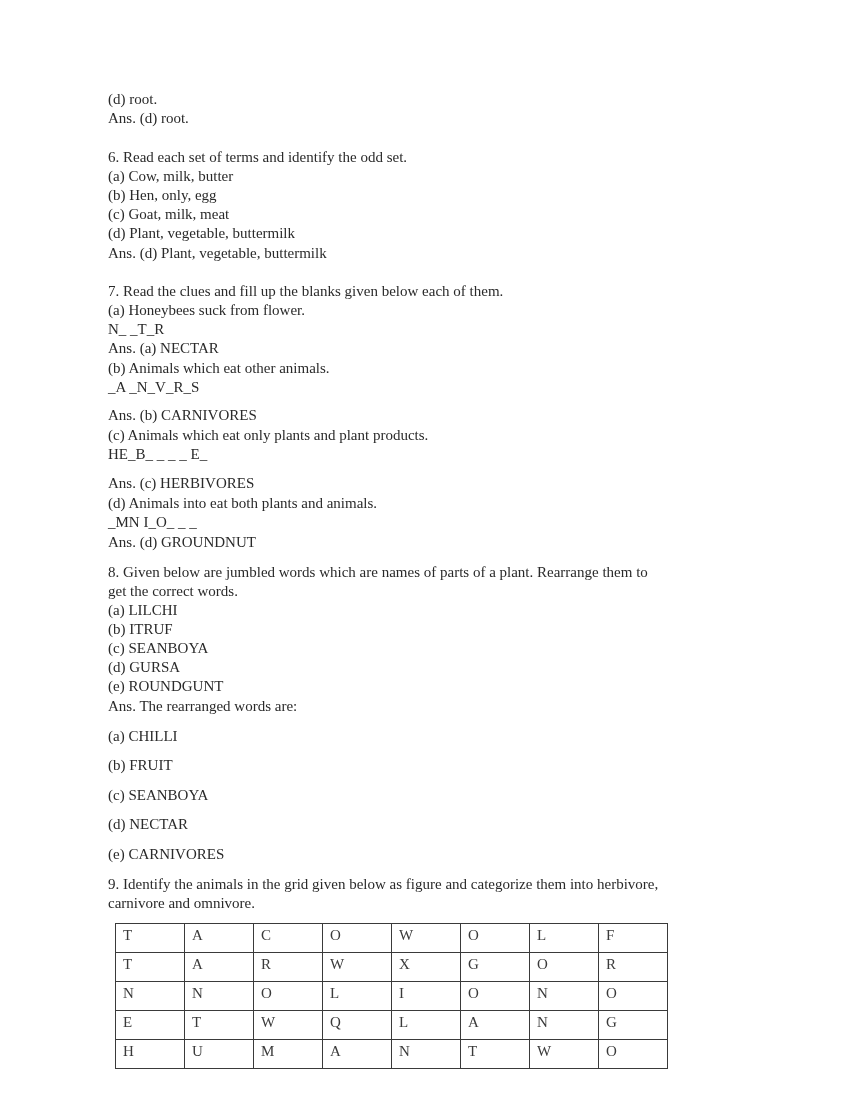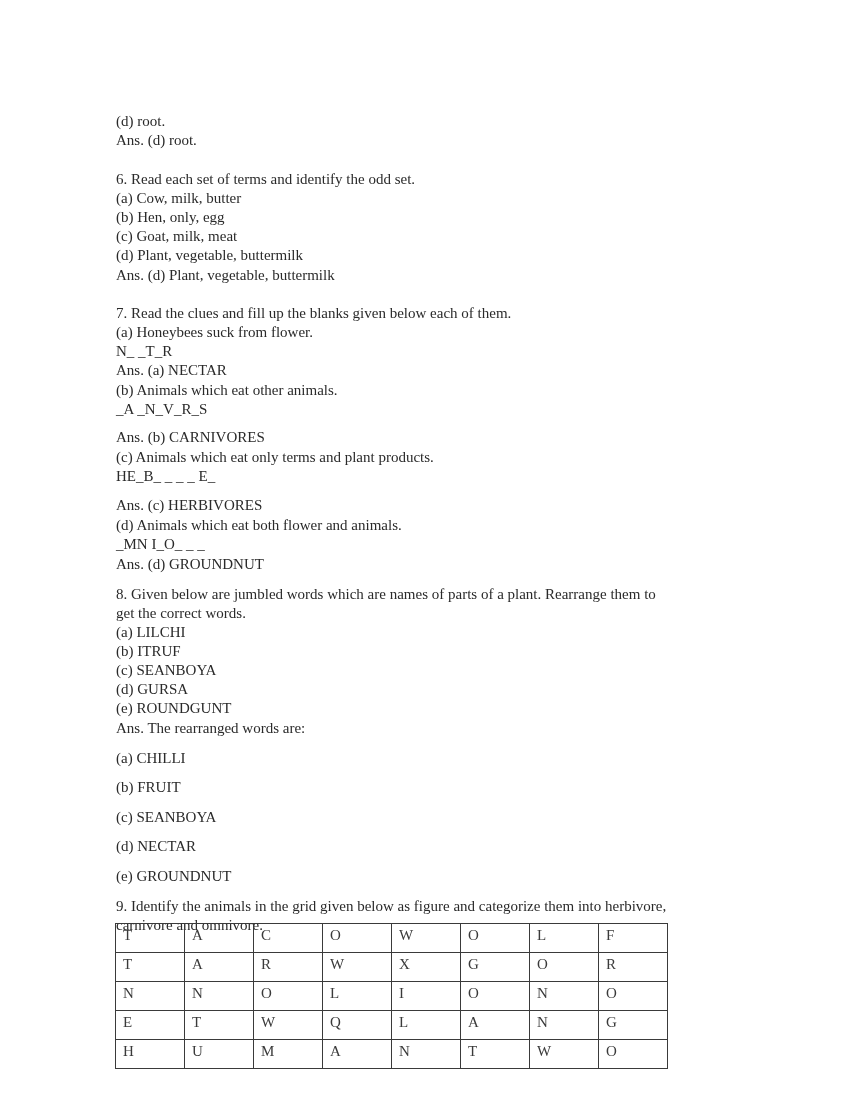--- a/index.html
+++ b/index.html
@@ -1,21 +1,21 @@
 <!DOCTYPE html>
 <html><head>
 <meta charset="utf-8">
 <style>
   html, body { margin: 0; padding: 0; background: #ffffff; }
   body {
     width: 850px; height: 1100px; position: relative; overflow: hidden;
     font-family: "Liberation Serif", "DejaVu Serif", serif;
     color: #2a2a2a; font-size: 15px;
   }
-  .ln { position: absolute; left: 116px; white-space: pre; line-height: 19px; margin-top: 22px; }
+  .ln { position: absolute; left: 108px; white-space: pre; line-height: 19px; }
   table.grid {
     position: absolute; left: 115px; top: 923px;
     border-collapse: collapse; table-layout: fixed;
   }
   table.grid td {
     border: 1px solid #3a3a3a; width: 69px; height: 29px;
     padding: 0 0 0 7px; vertical-align: top; box-sizing: border-box;
     font-size: 15px; line-height: 22px; color: #3a3a3a;
   }
 </style>
@@ -32,40 +32,40 @@
 <div class="ln" style="top:224px">(d) Plant, vegetable, buttermilk</div>
 <div class="ln" style="top:244px">Ans. (d) Plant, vegetable, buttermilk</div>
 
 <div class="ln" style="top:282px">7. Read the clues and fill up the blanks given below each of them.</div>
 <div class="ln" style="top:301px">(a) Honeybees suck from flower.</div>
 <div class="ln" style="top:320px">N_ _T_R</div>
 <div class="ln" style="top:339px">Ans. (a) NECTAR</div>
 <div class="ln" style="top:359px">(b) Animals which eat other animals.</div>
 <div class="ln" style="top:378px">_A _N_V_R_S</div>
 <div class="ln" style="top:406px">Ans. (b) CARNIVORES</div>
-<div class="ln" style="top:426px">(c) Animals which eat only terms and plant products.</div>
+<div class="ln" style="top:426px">(c) Animals which eat only plants and plant products.</div>
 <div class="ln" style="top:445px">HE_B_ _ _ _ E_</div>
 <div class="ln" style="top:474px">Ans. (c) HERBIVORES</div>
-<div class="ln" style="top:494px">(d) Animals which eat both flower and animals.</div>
+<div class="ln" style="top:494px">(d) Animals into eat both plants and animals.</div>
 <div class="ln" style="top:513px">_MN I_O_ _ _</div>
 <div class="ln" style="top:533px">Ans. (d) GROUNDNUT</div>
 
 <div class="ln" style="top:563px">8. Given below are jumbled words which are names of parts of a plant. Rearrange them to</div>
 <div class="ln" style="top:582px">get the correct words.</div>
 <div class="ln" style="top:601px">(a) LILCHI</div>
 <div class="ln" style="top:620px">(b) ITRUF</div>
 <div class="ln" style="top:639px">(c) SEANBOYA</div>
 <div class="ln" style="top:658px">(d) GURSA</div>
 <div class="ln" style="top:677px">(e) ROUNDGUNT</div>
 <div class="ln" style="top:697px">Ans. The rearranged words are:</div>
 <div class="ln" style="top:727px">(a) CHILLI</div>
 <div class="ln" style="top:756px">(b) FRUIT</div>
 <div class="ln" style="top:786px">(c) SEANBOYA</div>
 <div class="ln" style="top:815px">(d) NECTAR</div>
-<div class="ln" style="top:845px">(e) GROUNDNUT</div>
+<div class="ln" style="top:845px">(e) CARNIVORES</div>
 
 <div class="ln" style="top:875px">9. Identify the animals in the grid given below as figure and categorize them into herbivore,</div>
 <div class="ln" style="top:894px">carnivore and omnivore.</div>
 
 <table class="grid">
   <tbody>
     <tr>
       <td>T</td>
       <td>A</td>
       <td>C</td>

